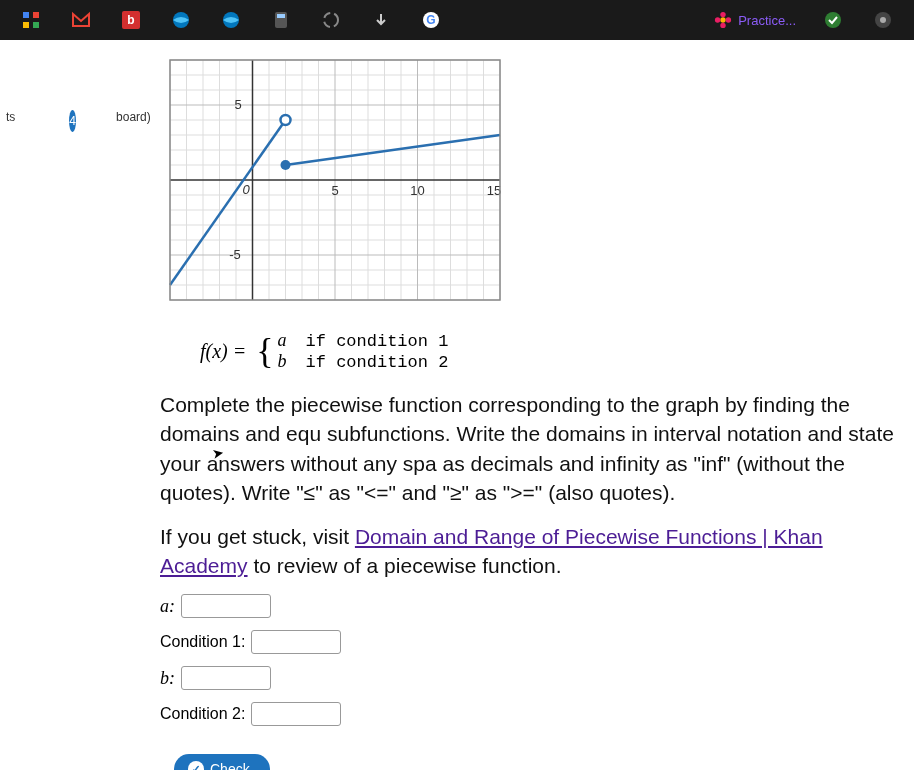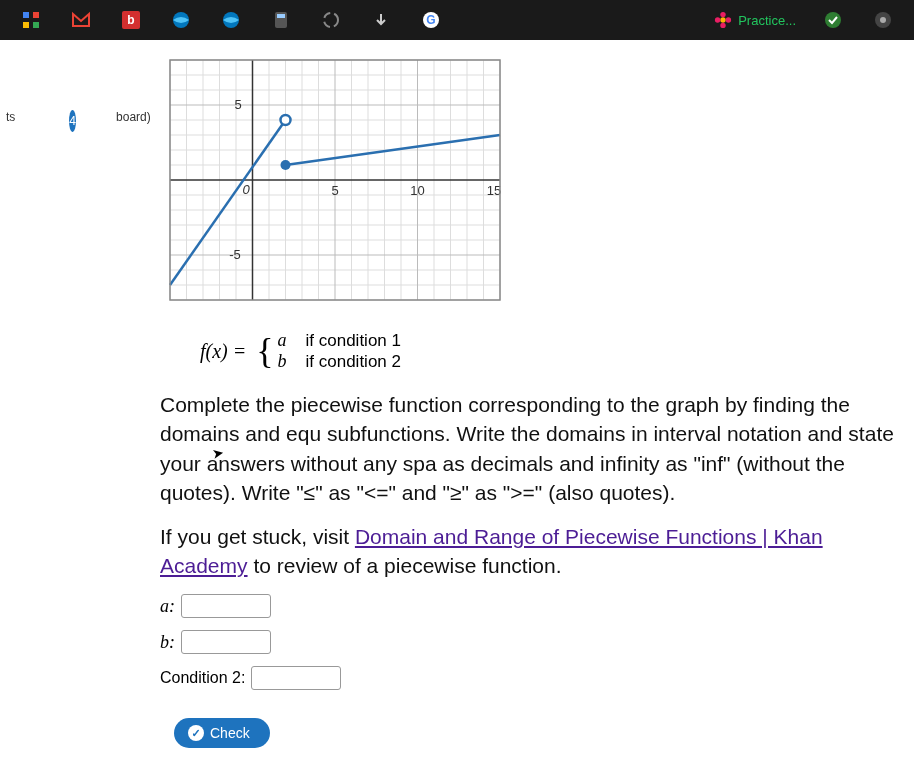--- a/index.html
+++ b/index.html
@@ -28,21 +28,21 @@
     justify-content: center;
     color: #fff;
     font-size: 14px;
   }
   .taskbar-item svg { width: 20px; height: 20px; }
   .taskbar-practice {
     margin-left: auto;
     display: flex;
     align-items: center;
     gap: 6px;
-    color: #22c55e;
+    color: #8b5cf6;
     font-size: 13px;
     padding: 0 10px;
   }
   .taskbar-practice .flower {
     width: 18px; height: 18px;
   }
   .taskbar-right-icons {
     display: flex;
     gap: 4px;
   }
@@ -93,21 +93,21 @@
     font-style: italic;
     margin: 10px 16px 18px 40px;
     display: flex;
     align-items: center;
   }
   .piecewise-line .fx { margin-right: 6px; }
   .piecewise-line .brace { font-size: 36px; font-style: normal; margin: 0 4px; line-height: 0.8; }
   .piecewise-cases { display: inline-flex; flex-direction: column; font-size: 18px; }
   .piecewise-cases .row { display: flex; gap: 14px; align-items: baseline; }
   .piecewise-cases .case-var { font-style: italic; width: 14px; }
-  .piecewise-cases .case-cond { font-style: normal; font-family: Liberation Sans, sans-serif; font-size: 17px; }
+  .piecewise-cases .case-cond { font-style: normal; font-family: Liberation Mono, monospace; font-size: 17px; }
   .instructions {
     font-size: 21px;
     line-height: 1.4;
     color: #111;
     max-width: 760px;
   }
   .instructions p { margin: 0 0 14px 0; }
   .instructions a { color: #4c1d95; text-decoration: underline; }
   .form-area {
     font-family: "Times New Roman", serif;
@@ -336,20 +336,24 @@
         <span>If you get stuck, visit </span><a href="#">Domain and Range of Piecewise Functions | Khan Academy</a><span> to review of a piecewise function.</span>
       </p>
     </div>
 
     <div class="form-area">
       <div class="form-row">
         <label>a:</label>
         <input class="text-input" type="text" style="">
       </div>
       <div class="form-row">
+        <label class="noit">Condition 1:</label>
+        <input class="text-input" type="text" style="">
+      </div>
+      <div class="form-row">
         <label>b:</label>
         <input class="text-input" type="text" style="">
       </div>
       <div class="form-row">
         <label class="noit">Condition 2:</label>
         <input class="text-input" type="text" style="">
       </div>
       <button class="check-btn">
         <span class="check-circle">✓</span>
         <span>Check</span>

